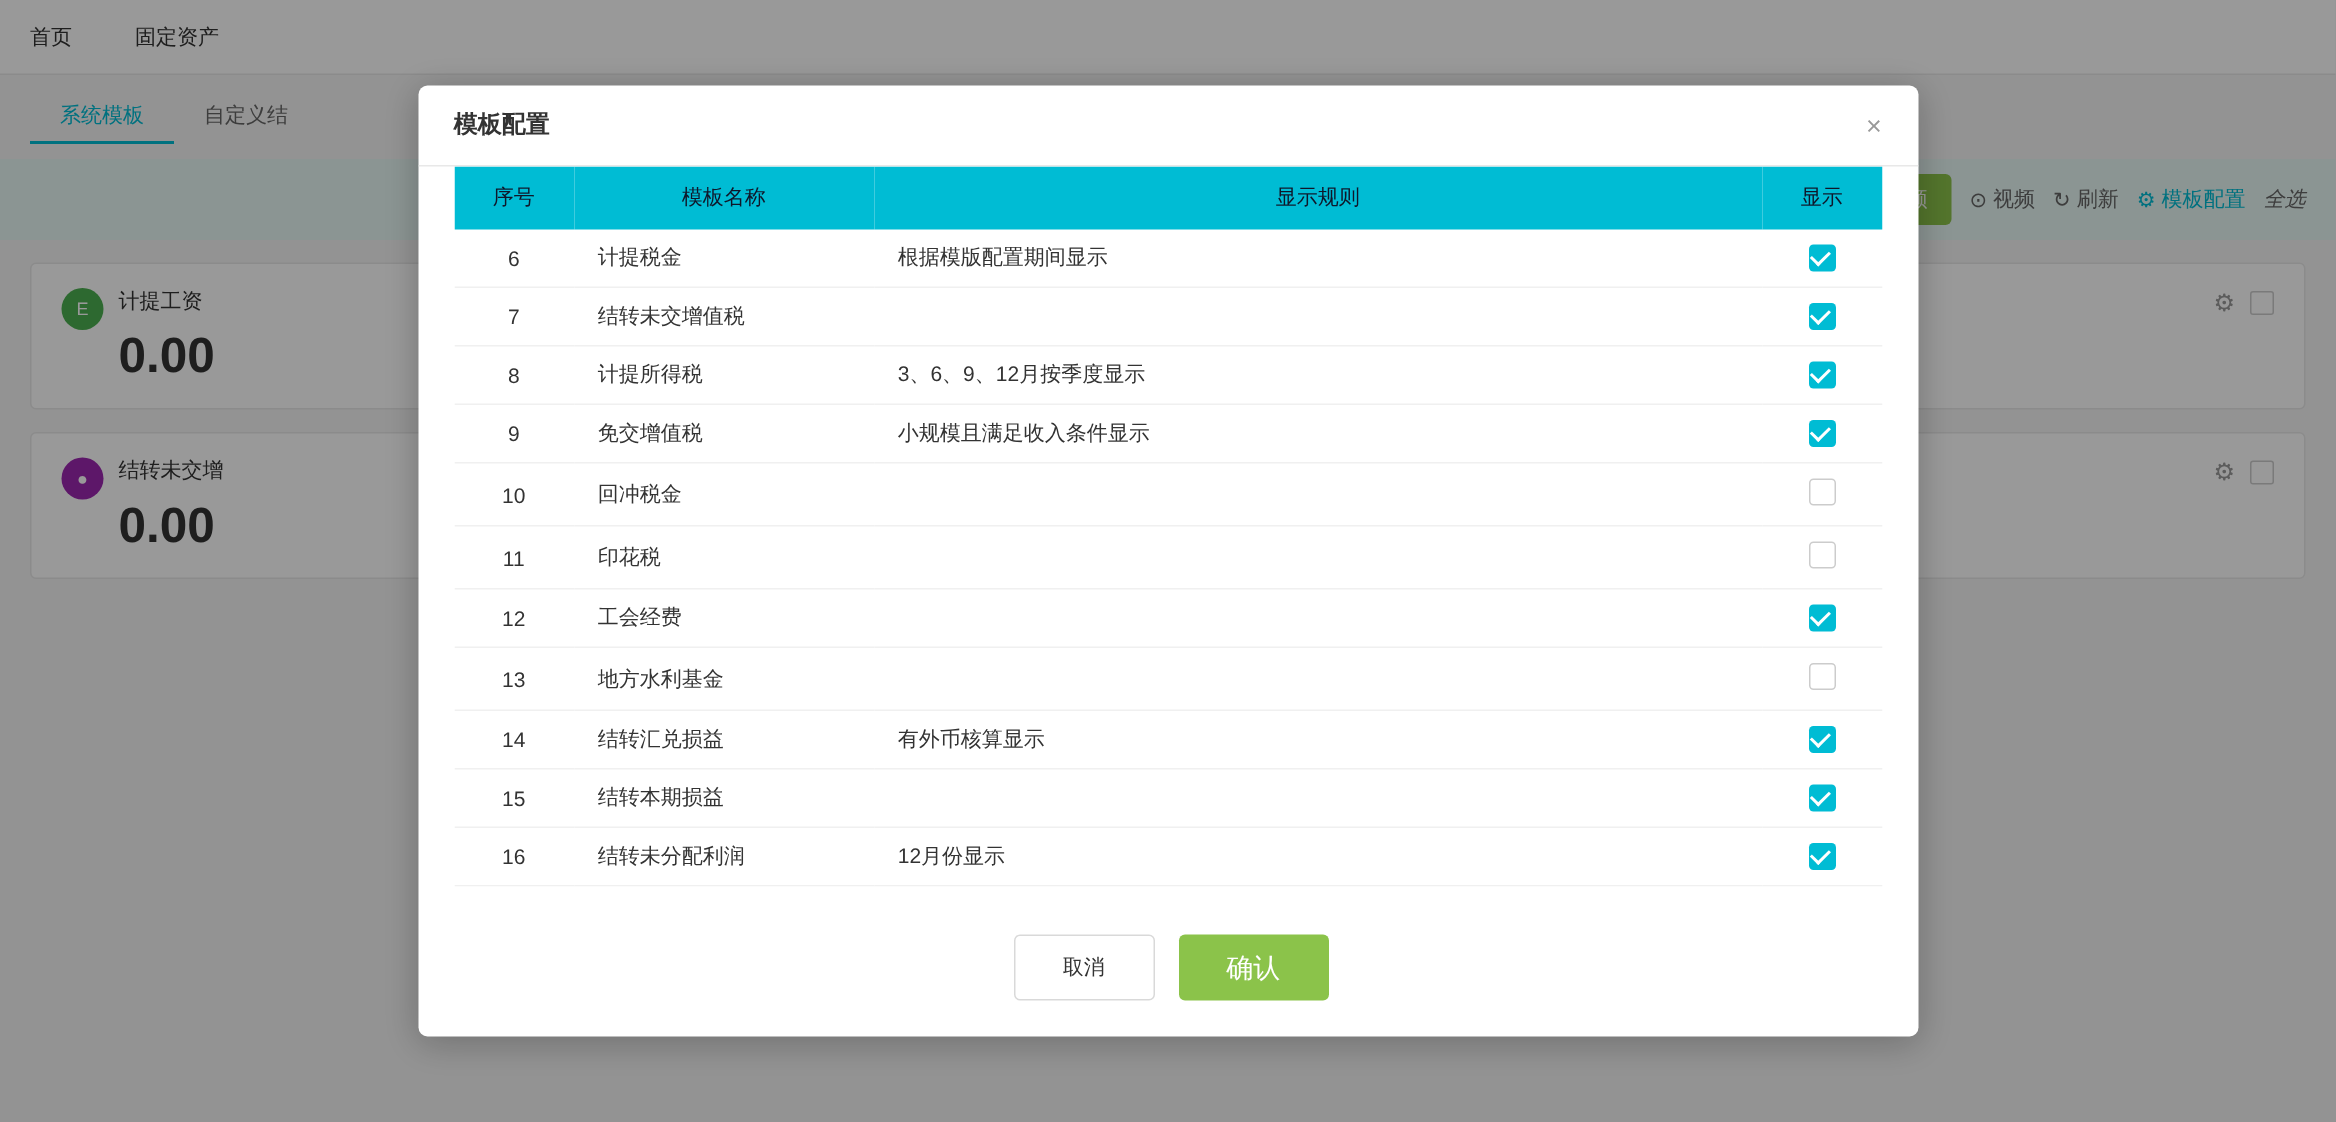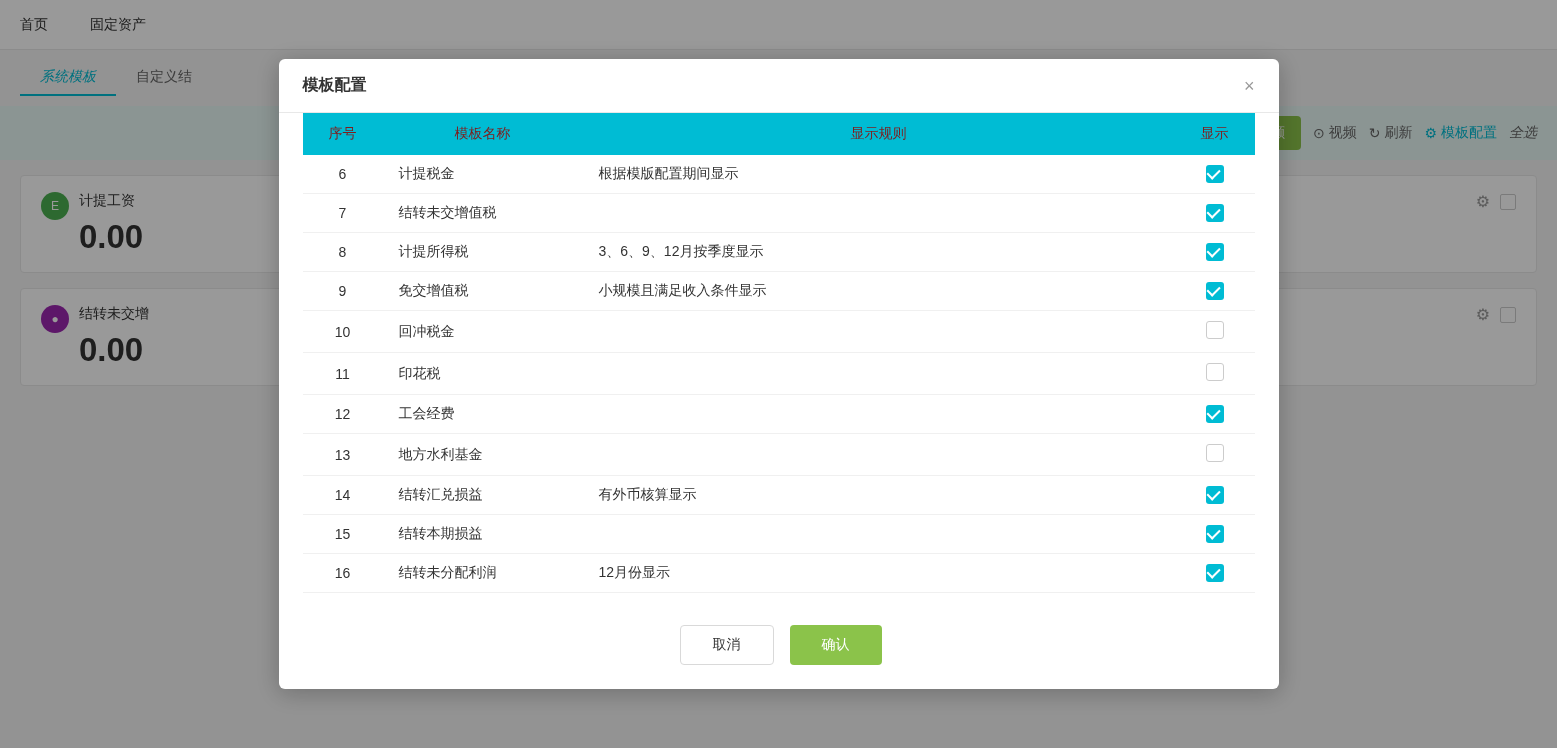--- a/index.html
+++ b/index.html
@@ -103,21 +103,21 @@
 
     
     .config-table {
       width: 100%;
       border-collapse: collapse;
     }
     .config-table thead tr {
       background: #00bcd4;
     }
     .config-table thead th {
-      color: #7f1d1d;
+      color: #0f172a;
       padding: 12px 16px;
       font-weight: normal;
       font-size: 14px;
       text-align: center;
     }
     .config-table thead th:first-child { width: 80px; }
     .config-table thead th:nth-child(2) { width: 200px; }
     .config-table thead th:nth-child(3) { }
     .config-table thead th:last-child { width: 80px; }
 
@@ -200,21 +200,21 @@
       cursor: pointer;
       font-size: 14px;
     }
     .btn-confirm {
       padding: 10px 32px;
       border: none;
       border-radius: 4px;
       background: #8bc34a;
       color: #fff;
       cursor: pointer;
-      font-size: 14px;
+      font-size: 18px;
     }
 
     
     .bg-header {
       height: 50px;
       background: #fff;
       border-bottom: 1px solid #e8e8e8;
       display: flex;
       align-items: center;
       padding: 0 20px;
@@ -229,21 +229,20 @@
     }
     .bg-tab {
       padding: 8px 20px;
       color: #666;
       cursor: pointer;
       border-bottom: 2px solid transparent;
     }
     .bg-tab.active {
       color: #00bcd4;
       border-bottom: 2px solid #00bcd4;
-      font-style: italic;
     }
     .bg-toolbar {
       display: flex;
       justify-content: flex-end;
       align-items: center;
       gap: 12px;
       padding: 8px 0;
       background: #e8f8f5;
       padding: 10px 20px;
       margin: 0 -20px;

